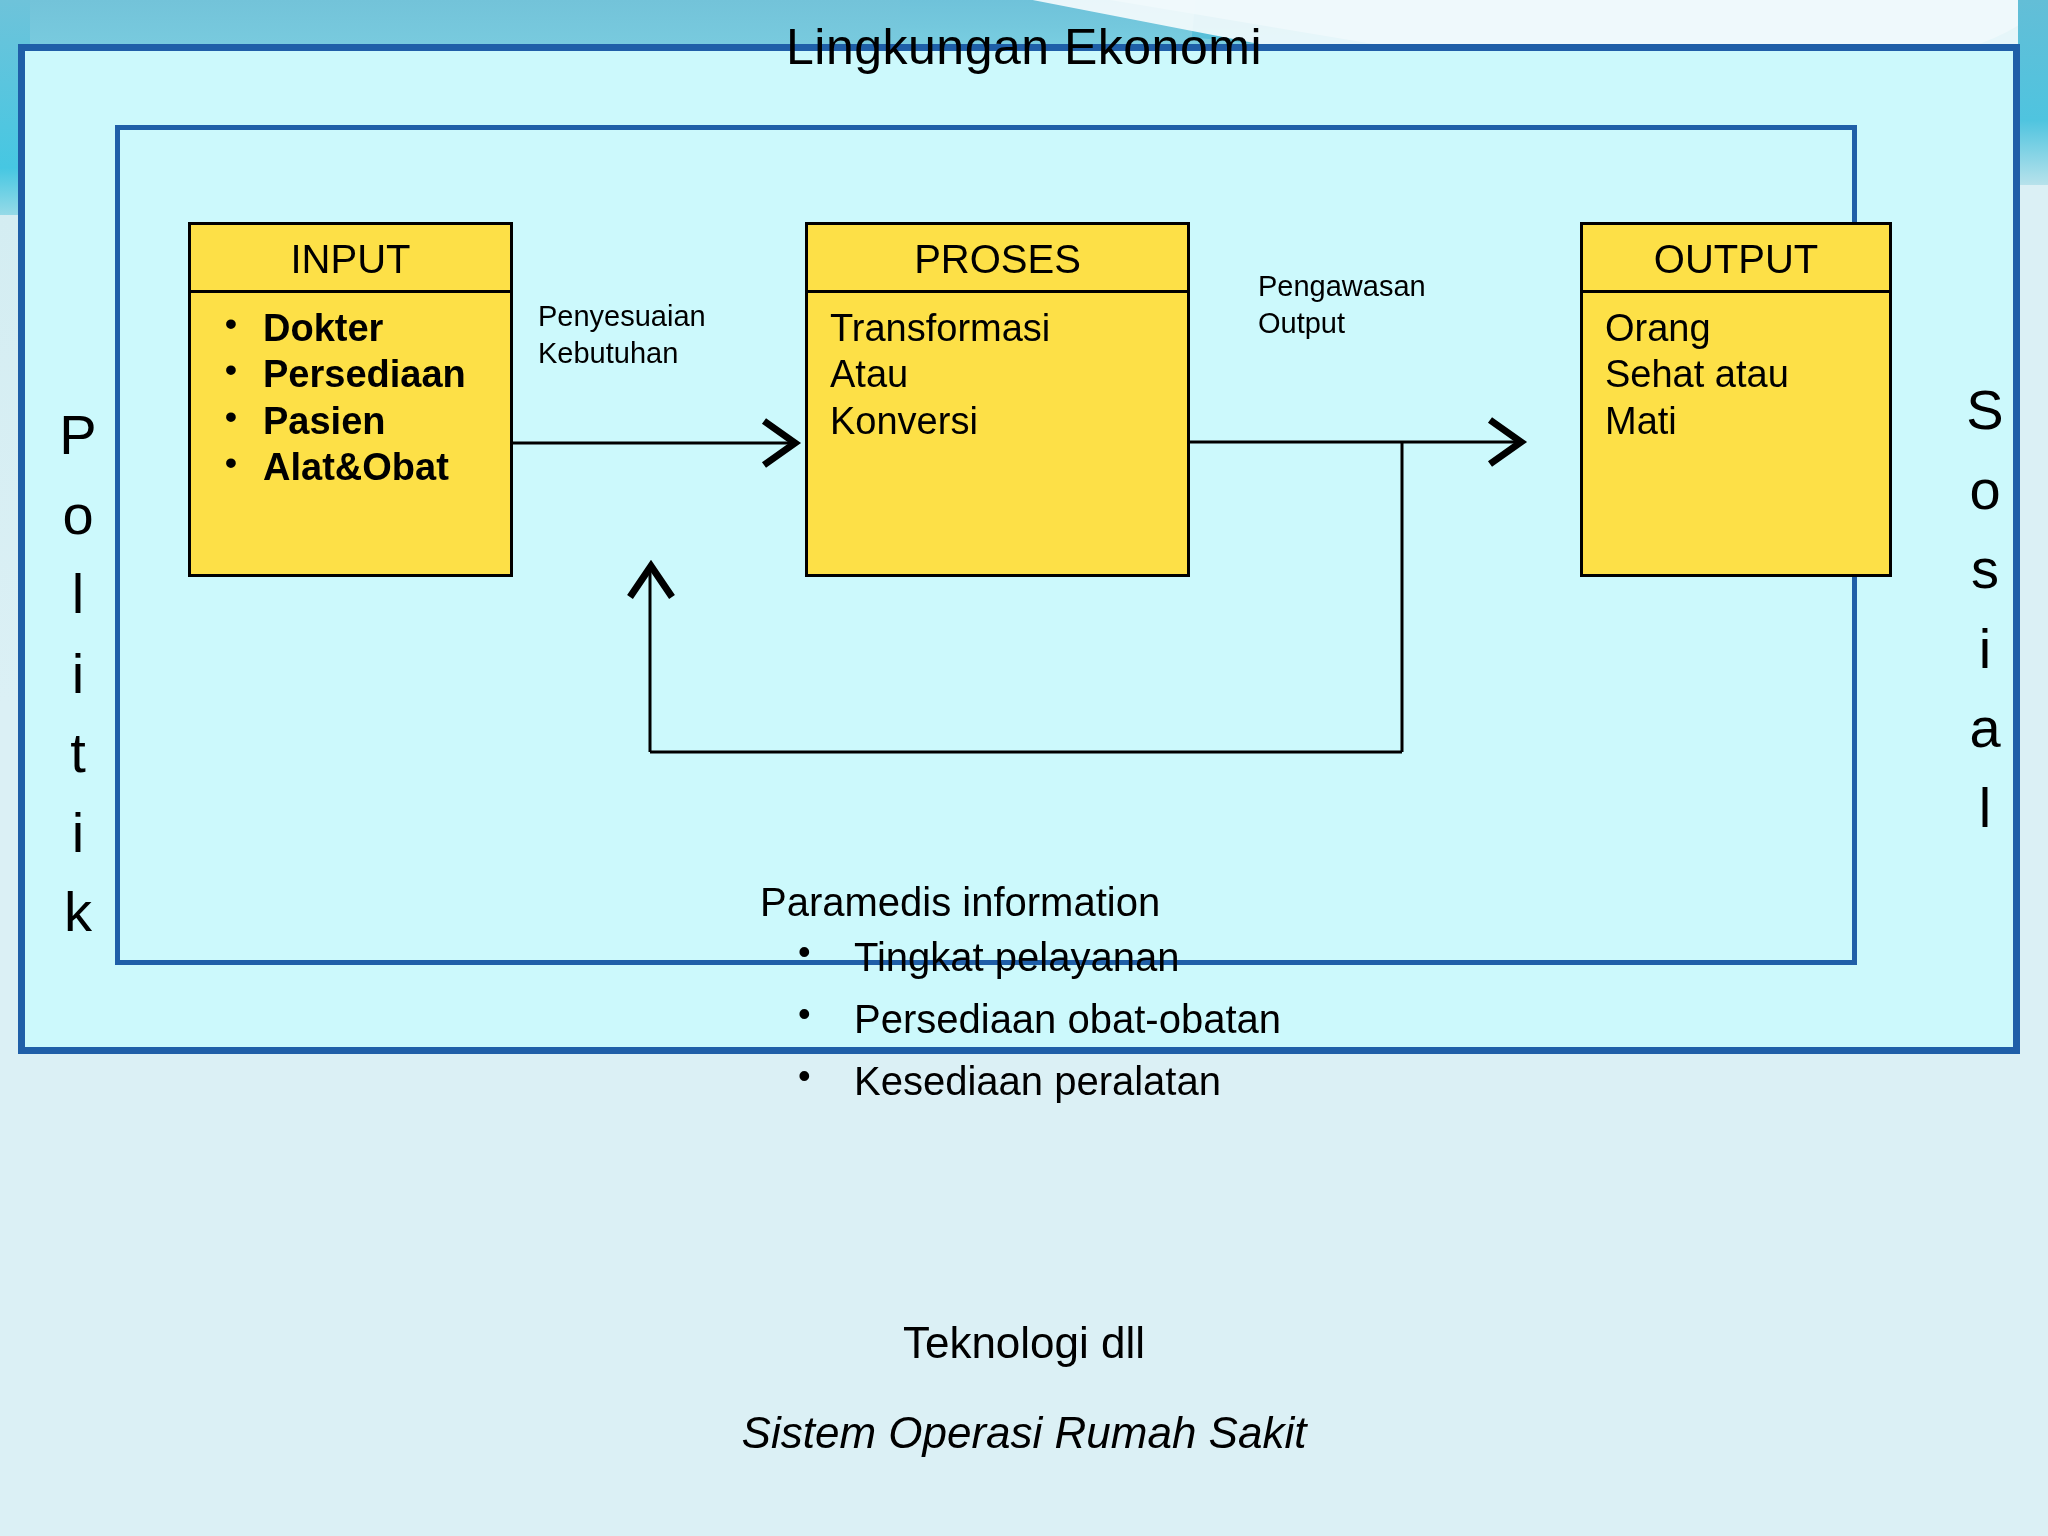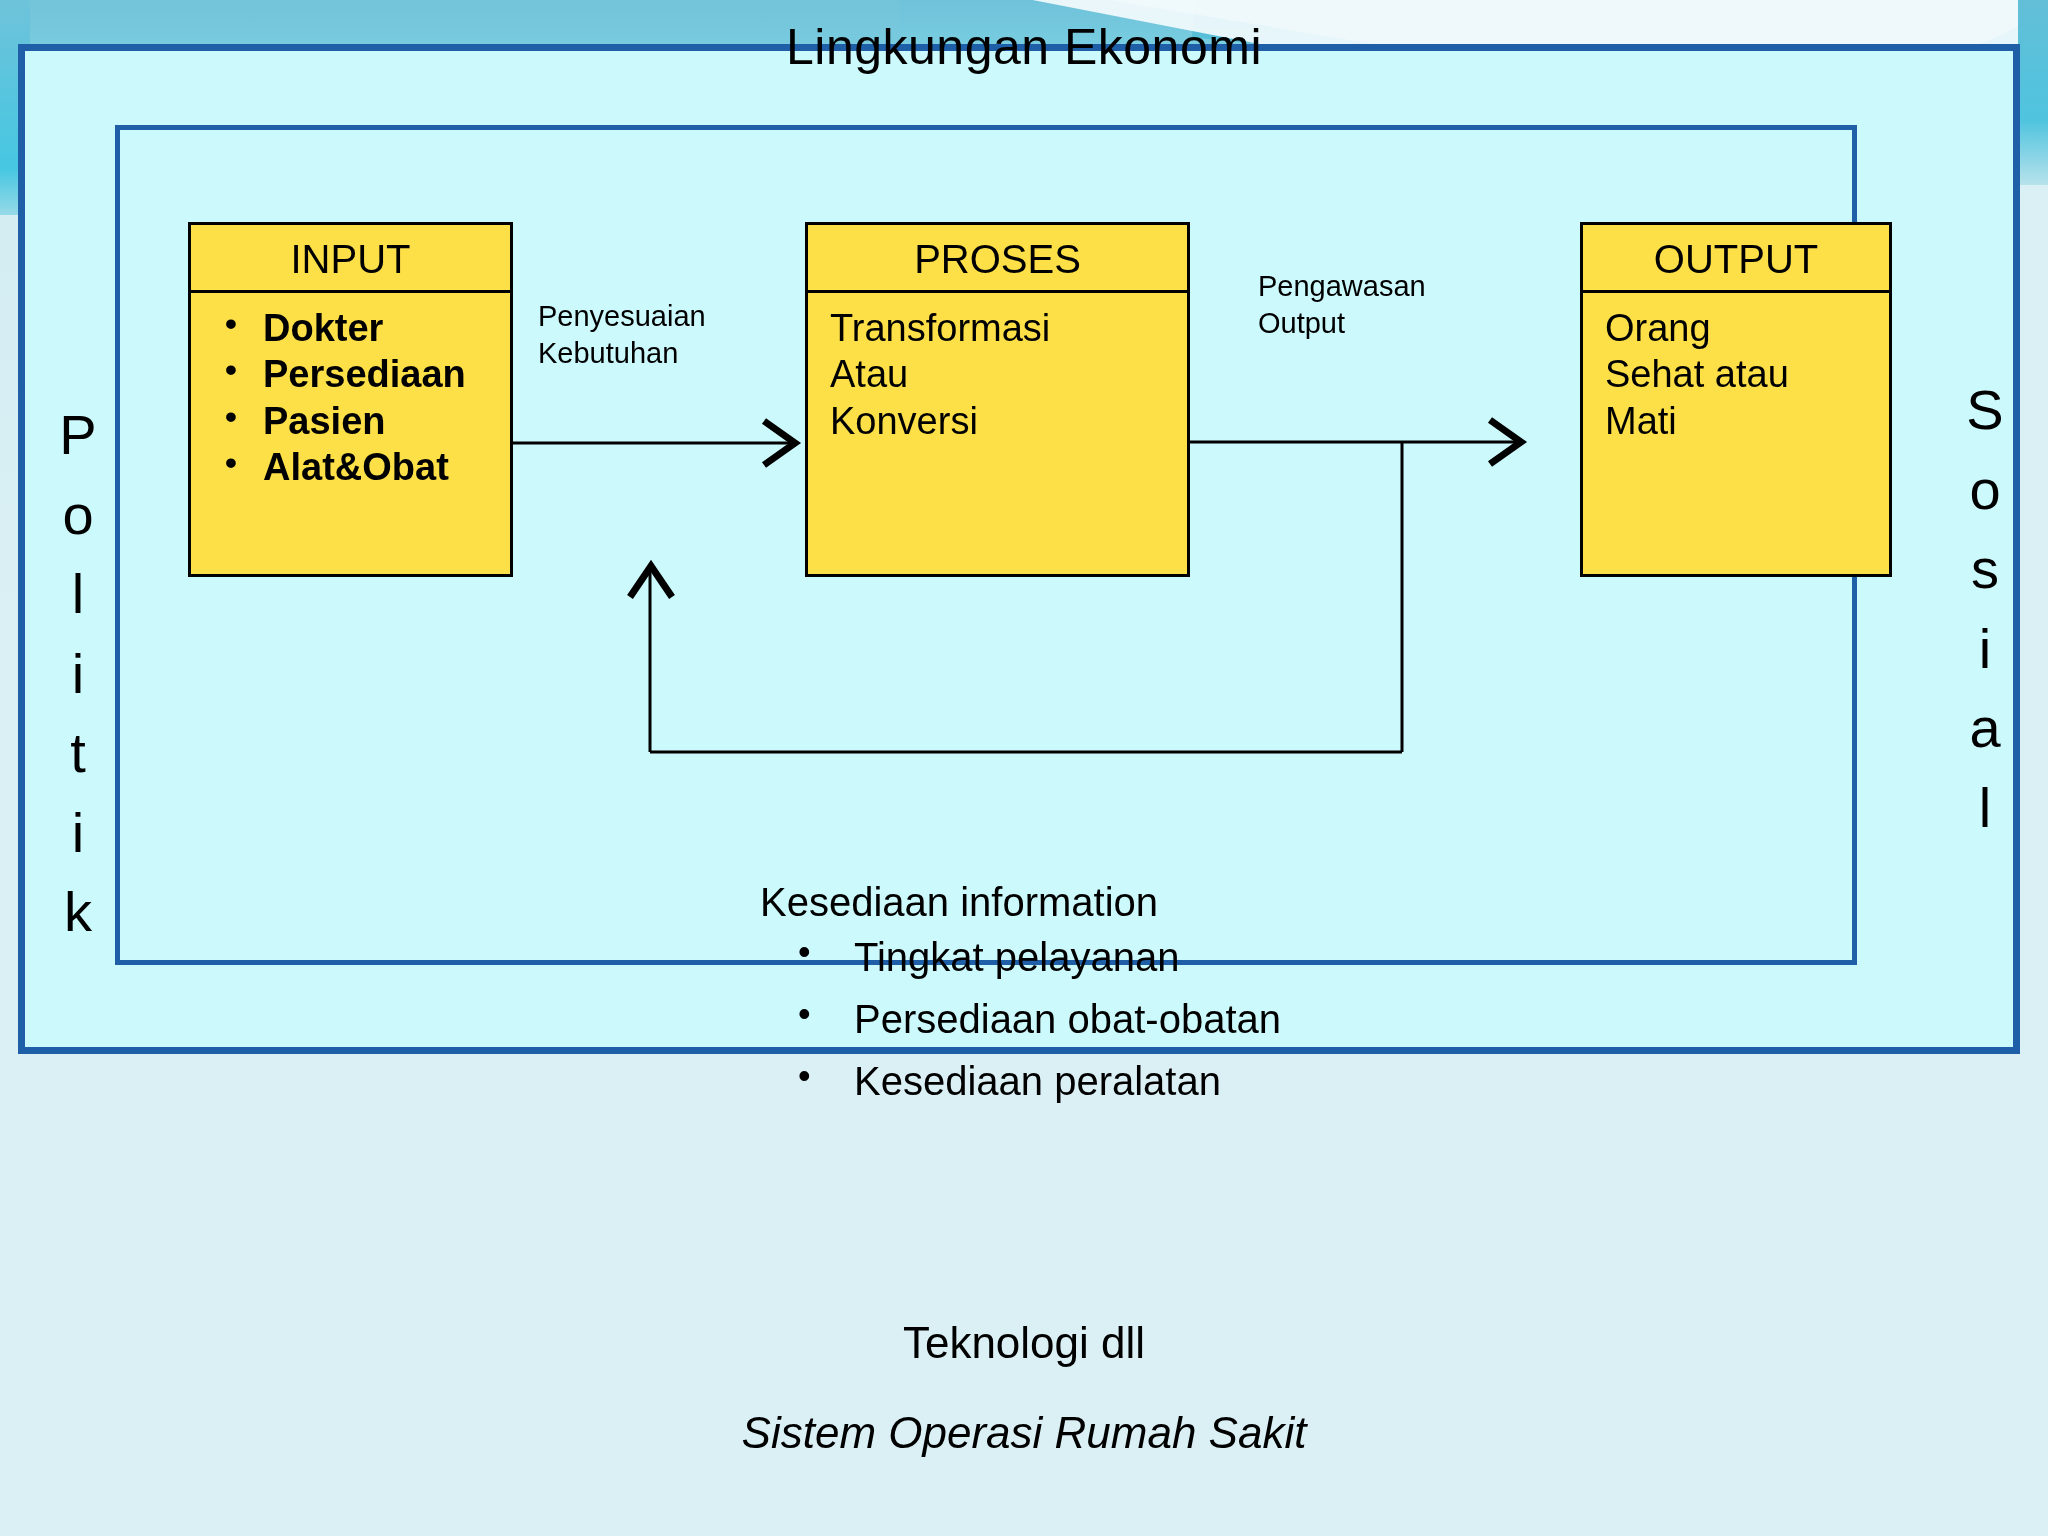--- a/index.html
+++ b/index.html
@@ -245,21 +245,21 @@
   <div>Penyesuaian</div>
   <div>Kebutuhan</div>
 </div>
 
 <div class="edge-label" id="label-pengawasan">
   <div>Pengawasan</div>
   <div>Output</div>
 </div>
 
 <div id="feedback-block">
-  <div id="feedback-title">Kesediaan information</div>
+  <div id="feedback-title">Paramedis information</div>
   <ul id="feedback-list">
     <li>Tingkat pelayanan</li>
     <li>Persediaan obat-obatan</li>
     <li>Kesediaan peralatan</li>
   </ul>
 </div>
 
 <div id="label-teknologi">Teknologi dll</div>
 
 <div class="side-word" id="side-politik">

